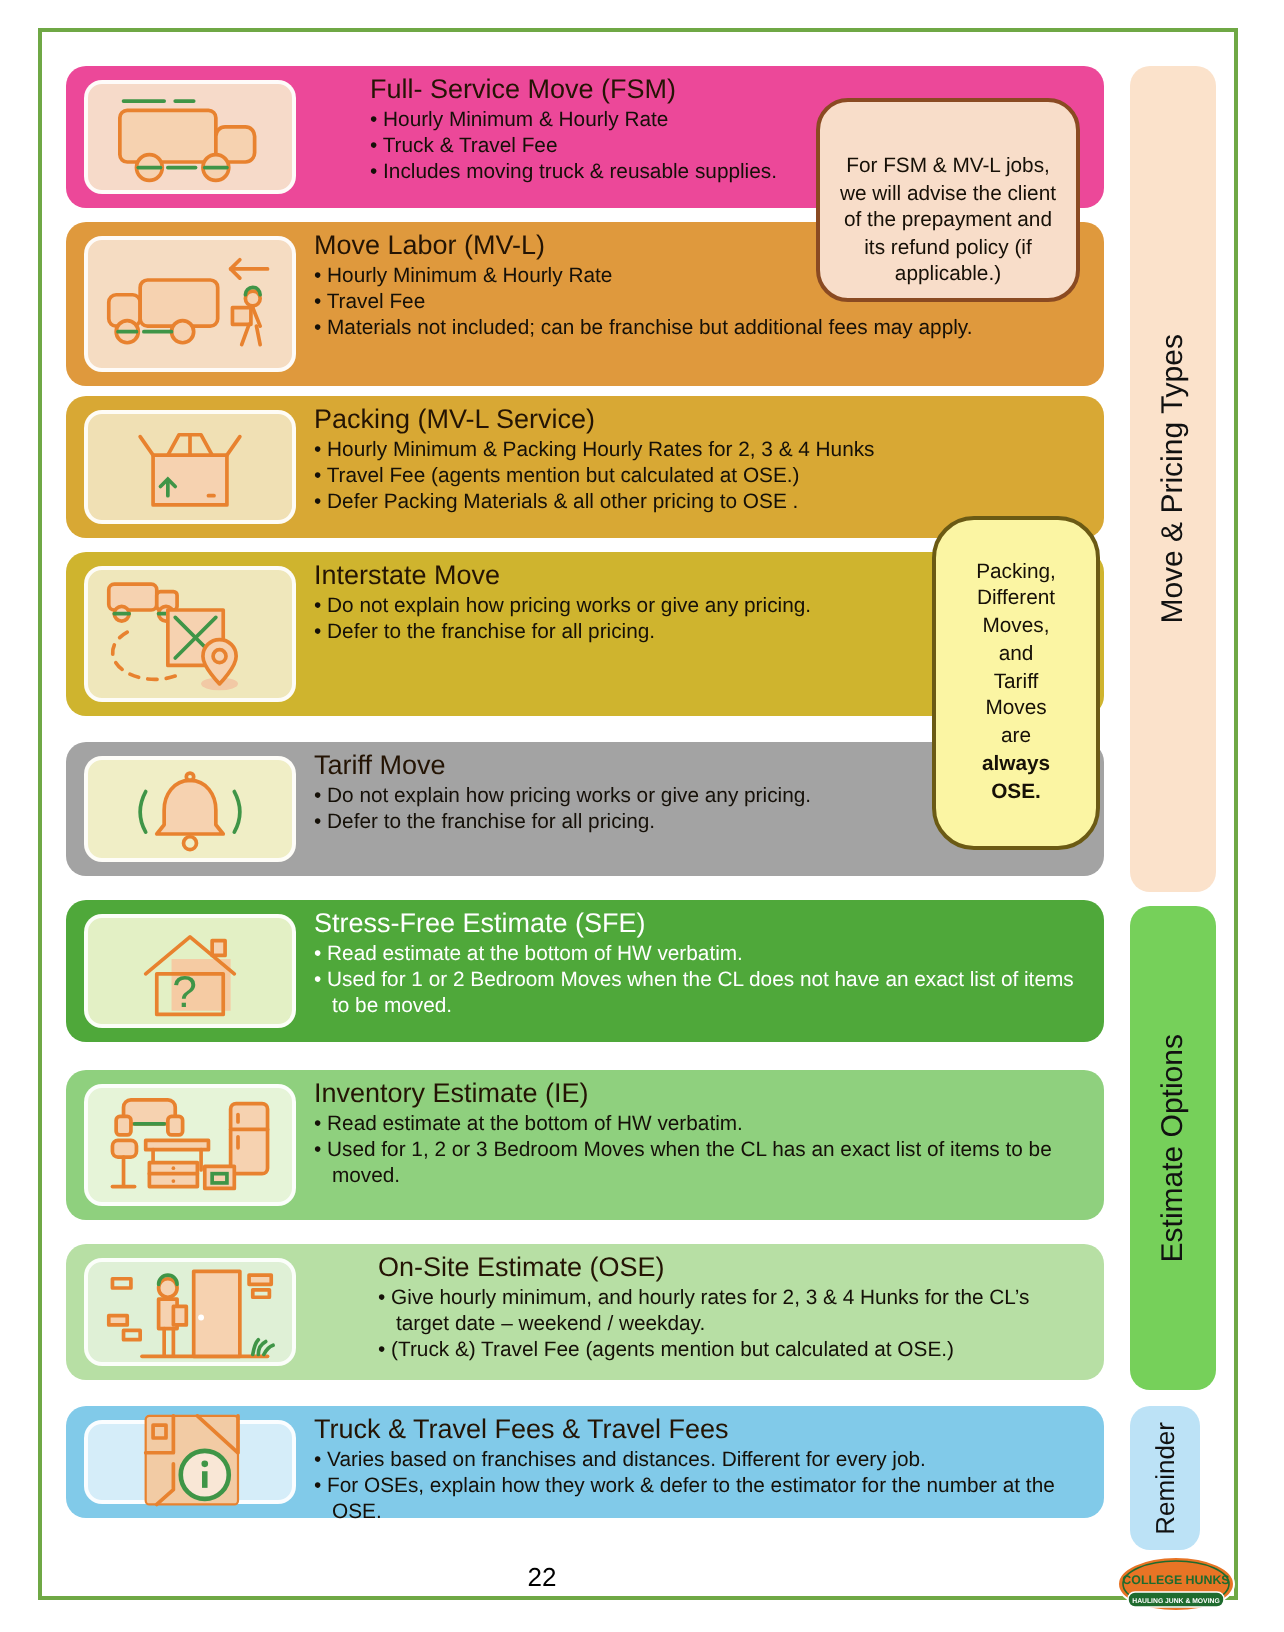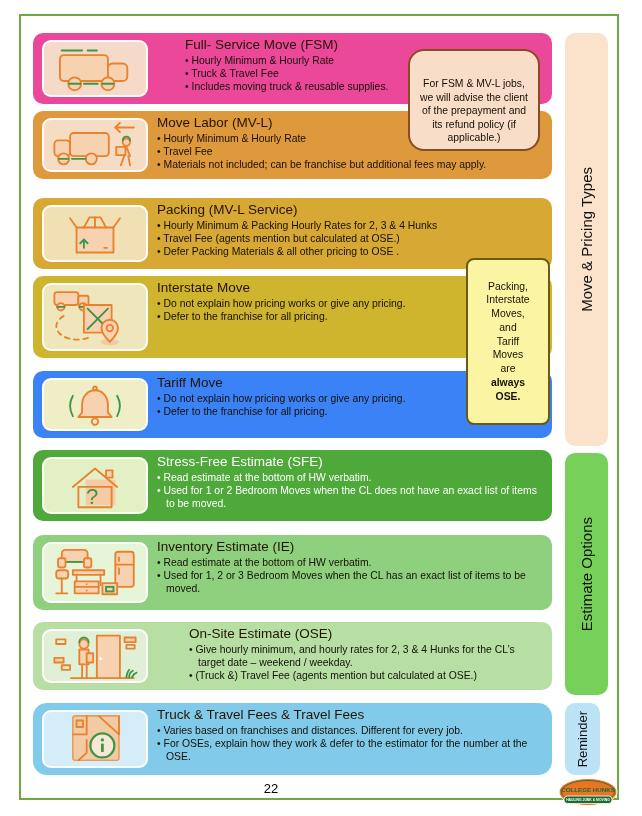--- a/index.html
+++ b/index.html
@@ -10,28 +10,28 @@
   .frame {
     position:absolute; left:19px; top:14px; width:600px; height:786px;
     border:2px solid #6FA845; box-sizing:border-box;
   }
   
   .row {
     position:absolute; left:33px; width:519px; border-radius:10px;
     box-sizing:border-box;
   }
   .r1 { top:33px;  height:71px; background:#ec4899;padding-left:28px; }
-  .r2 { top:111px; height:68px; background:#DF993D; }
+  .r2 { top:111px; height:82px; background:#DF993D; }
   .r3 { top:198px; height:71px; background:#D8A834; }
   .r4 { top:276px; height:82px; background:#CFB42E; }
-  .r5 { top:371px; height:67px; background:#3b82f6; }
+  .r5 { top:371px; height:67px; background:#a3a3a3; }
   .r6 { top:450px; height:71px; background:#4FA83A; }
   .r7 { top:535px; height:75px; background:#8FD07E; }
   .r8 { top:622px; height:68px; background:#B7DFA4;padding-left:32px; }
-  .r9 { top:703px; height:72px; background:#81CAE9;border-radius:14px; }
+  .r9 { top:703px; height:56px; background:#81CAE9; }
   .tile {
     position:absolute; left:9px; top:7px; bottom:7px; width:106px;
     border:2px solid rgba(255,255,255,0.88); border-radius:9px;
     display:flex; align-items:center; justify-content:center; box-sizing:border-box;
   }
   .r1 .tile{background:#F6DAC9;} .r2 .tile{background:#F5DCC2;}
   .r3 .tile{background:#F0E0B4;} .r4 .tile{background:#EFE7BB;}
   .r5 .tile{background:#F0EEC6;} .r6 .tile{background:#E3F0C5;}
   .r7 .tile{background:#E6F4D8;} .r8 .tile{background:#DFF0D6;}
   .r9 .tile{background:#D5EDF9;}
@@ -47,21 +47,21 @@
   
   .callout-prepay {
     position:absolute; left:408px; top:49px; width:132px; height:102px;
     background:#F8DDC9; border:2px solid #8A4A22; border-radius:16px;
     box-sizing:border-box; display:flex; align-items:flex-end; z-index:6;
     font-size:10.4px; line-height:1.3; color:#161007; text-align:center;
     padding:4px 7px;
   }
   .callout-ose {
     position:absolute; left:466px; top:258px; width:84px; height:167px;
-    background:#FBF5A3; border:2px solid #6B5A14; border-radius:8px;
+    background:#FBF5A3; border:2px solid #6B5A14; border-radius:21px;
     box-sizing:border-box; display:flex; flex-direction:column; justify-content:center;
     z-index:6; font-size:10.4px; line-height:1.32; color:#161007; text-align:center;
   }
   .callout-ose .b { font-weight:bold; }
   
   .side {
     position:absolute; border-radius:10px;
     display:flex; align-items:center; justify-content:center;
   }
   .side span {
@@ -313,21 +313,21 @@
       </ul>
     </div>
   </div>
 
   <div class="callout-prepay">
     <span>For FSM &amp; MV-L jobs, we will advise the client of the prepayment and its refund policy (if applicable.)</span>
   </div>
 
   <div class="callout-ose">
     <div>Packing,</div>
-    <div>Interstate</div>
+    <div>Different</div>
     <div>Moves,</div>
     <div>and</div>
     <div>Tariff</div>
     <div>Moves</div>
     <div>are</div>
     <div class="b">always</div>
     <div class="b">OSE.</div>
   </div>
 
   <div class="side s1">

